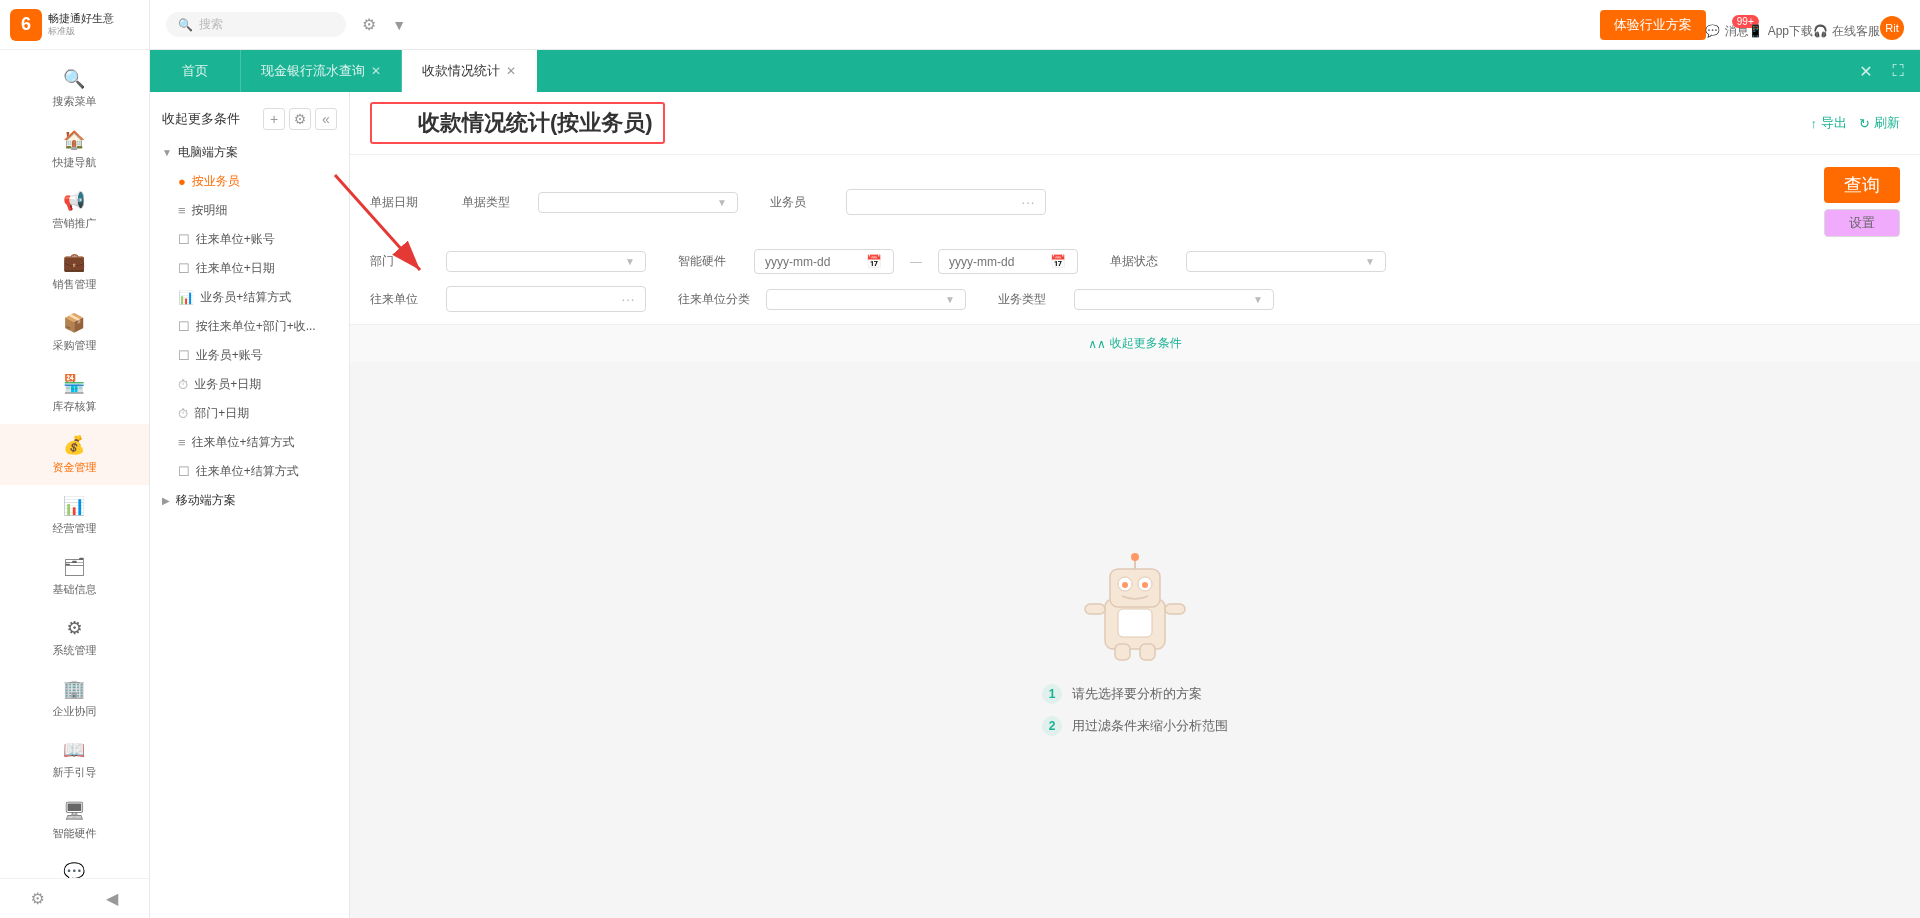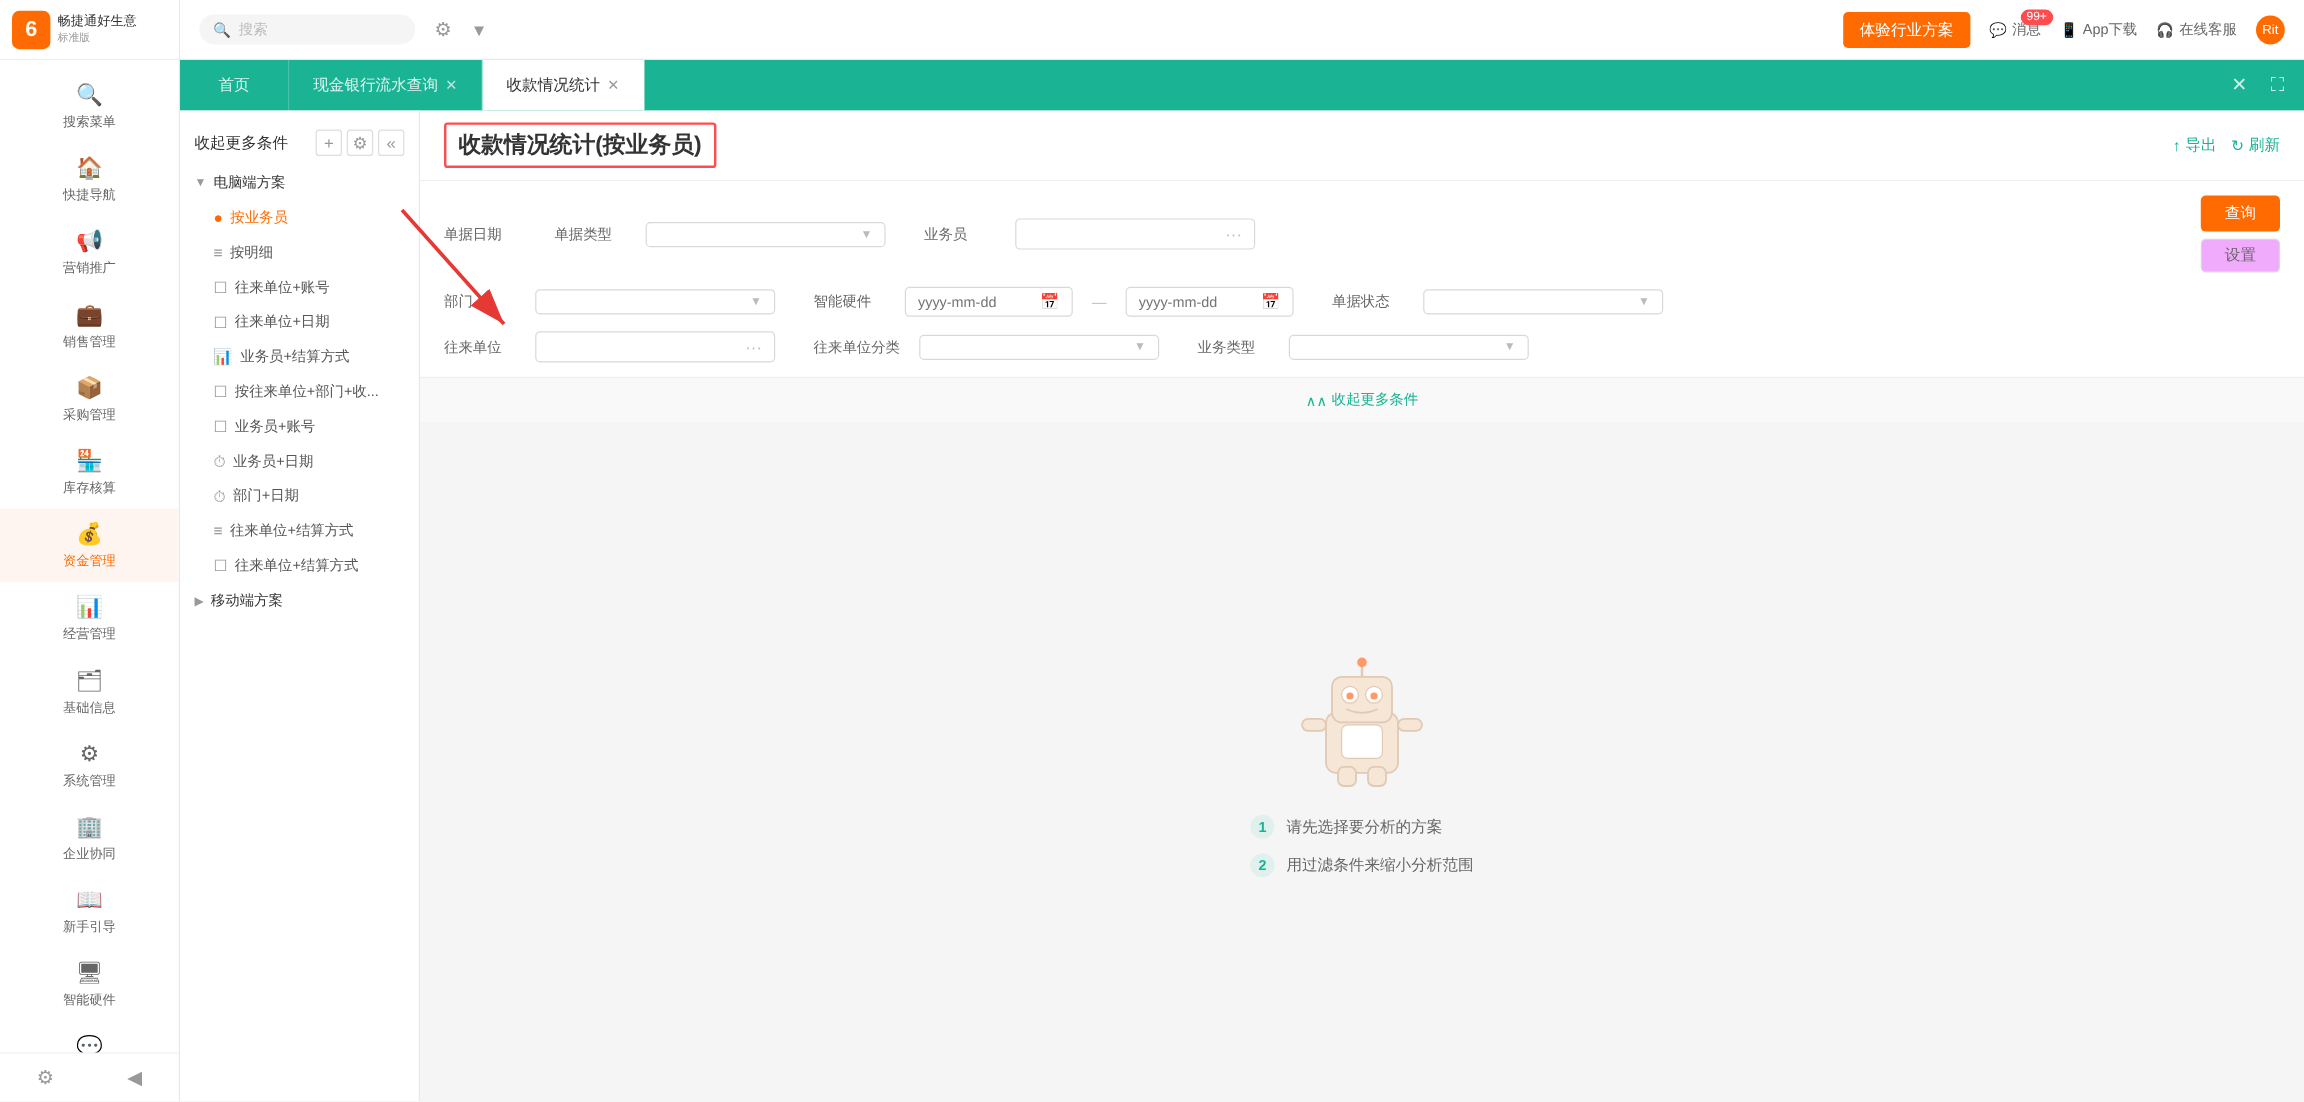--- a/index.html
+++ b/index.html
@@ -19,21 +19,21 @@
     .sidebar-footer { padding: 10px 0; border-top: 1px solid #f0f0f0; display: flex; justify-content: space-around; }
     .sidebar-footer-btn { color: #999; font-size: 16px; cursor: pointer; }
 
     
     .main { flex: 1; display: flex; flex-direction: column; overflow: hidden; }
 
     
     .topbar { height: 50px; background: #fff; display: flex; align-items: center; padding: 0 16px; border-bottom: 1px solid #e8e8e8; justify-content: space-between; }
     .topbar-left { display: flex; align-items: center; gap: 16px; }
     .topbar-search { display: flex; align-items: center; background: #f5f5f5; border-radius: 16px; padding: 4px 12px; gap: 6px; color: #999; font-size: 12px; min-width: 180px; }
-    .topbar-right { display: flex; align-items: center; gap: 16px; }
+    .topbar-right { display: flex; align-items: flex-end; }
     .topbar-btn { display: flex; align-items: center; gap: 4px; color: #666; font-size: 12px; cursor: pointer; position: relative; }
     .badge { background: #ff4d4f; color: #fff; border-radius: 10px; padding: 1px 5px; font-size: 10px; position: absolute; top: -8px; right: -10px; }
     .topbar-trial-btn { background: #ff6b00; color: #fff; border: none; border-radius: 4px; padding: 6px 14px; font-size: 13px; cursor: pointer; }
 
     
     .tabs { height: 42px; background: #1ab394; display: flex; align-items: center; padding: 0 0 0 0; }
     .tab { padding: 0 20px; height: 42px; display: flex; align-items: center; color: rgba(255,255,255,0.85); cursor: pointer; font-size: 13px; gap: 6px; border-right: 1px solid rgba(255,255,255,0.2); }
     .tab.home { padding: 0 32px; }
     .tab.active { background: #fff; color: #333; }
     .tab-close { color: rgba(255,255,255,0.7); font-size: 12px; cursor: pointer; }
@@ -57,21 +57,21 @@
     .schema-item.active { color: #ff6b00; }
     .schema-item-icon { font-size: 13px; color: #999; }
     .schema-item.active .schema-item-icon { color: #ff6b00; }
 
     
     .right-panel { flex: 1; display: flex; flex-direction: column; overflow: hidden; }
 
     
     .page-header { background: #fff; padding: 10px 20px; display: flex; align-items: center; justify-content: space-between; border-bottom: 1px solid #f0f0f0; }
     .page-title-box { border: 2px solid #ff4d4f; padding: 4px 10px; border-radius: 3px; }
-    .page-title { font-size: 19px; font-weight: bold; color: #333; }
+    .page-title { font-size: 22px; font-weight: bold; color: #333; margin-left: 36px; }
     .page-header-actions { display: flex; gap: 12px; align-items: center; }
     .header-action-btn { display: flex; align-items: center; gap: 4px; color: #1ab394; cursor: pointer; font-size: 13px; }
 
     
     .filter-area { background: #fff; padding: 12px 20px; border-bottom: 1px solid #f0f0f0; }
     .filter-row { display: flex; align-items: center; gap: 16px; margin-bottom: 12px; flex-wrap: wrap; }
     .filter-row:last-child { margin-bottom: 0; }
     .filter-label { color: #666; font-size: 12px; white-space: nowrap; min-width: 60px; }
     .filter-date-group { display: flex; align-items: center; gap: 4px; }
     .date-preset-btn { padding: 2px 8px; font-size: 12px; color: #666; cursor: pointer; border-radius: 3px; }
@@ -81,21 +81,21 @@
     .filter-select-placeholder { color: #bbb; font-size: 12px; }
     .filter-arrow { color: #bbb; font-size: 10px; }
     .filter-date-input { display: flex; align-items: center; border: 1px solid #d9d9d9; border-radius: 4px; padding: 4px 10px; width: 140px; gap: 6px; background: #fff; }
     .filter-date-input input { border: none; outline: none; font-size: 12px; color: #0c4a6e; width: 100%; background: transparent; }
     .filter-date-sep { color: #bbb; font-size: 12px; }
     .filter-dots { color: #bbb; font-size: 14px; cursor: pointer; margin-left: 4px; }
 
     
     .collapse-bar { display: flex; justify-content: center; padding: 10px; background: #f9f9f9; cursor: pointer; }
     .collapse-btn { display: flex; align-items: center; gap: 4px; color: #1ab394; font-size: 12px; cursor: pointer; }
-    .btn-query { background: #ff6b00; color: #fff; border: none; border-radius: 4px; padding: 6px 20px; font-size: 13px; cursor: pointer; }
+    .btn-query { background: #ff6b00; color: #fff; border: none; border-radius: 4px; padding: 6px 20px; font-size: 18px; cursor: pointer; }
     .btn-settings { background: #f0abfc; color: #666; border: 1px solid #d9d9d9; border-radius: 4px; padding: 4px 14px; font-size: 13px; cursor: pointer; }
 
     
     .empty-area { flex: 1; display: flex; flex-direction: column; align-items: center; justify-content: center; background: #f5f5f5; gap: 20px; }
     .empty-illustration { display: flex; align-items: center; justify-content: center; }
     .empty-tips { display: flex; flex-direction: column; gap: 12px; }
     .tip-item { display: flex; align-items: center; gap: 10px; color: #666; font-size: 13px; }
     .tip-num { width: 20px; height: 20px; border-radius: 50%; background: #e0f0ed; color: #1ab394; display: flex; align-items: center; justify-content: center; font-size: 12px; font-weight: bold; }
 
     

